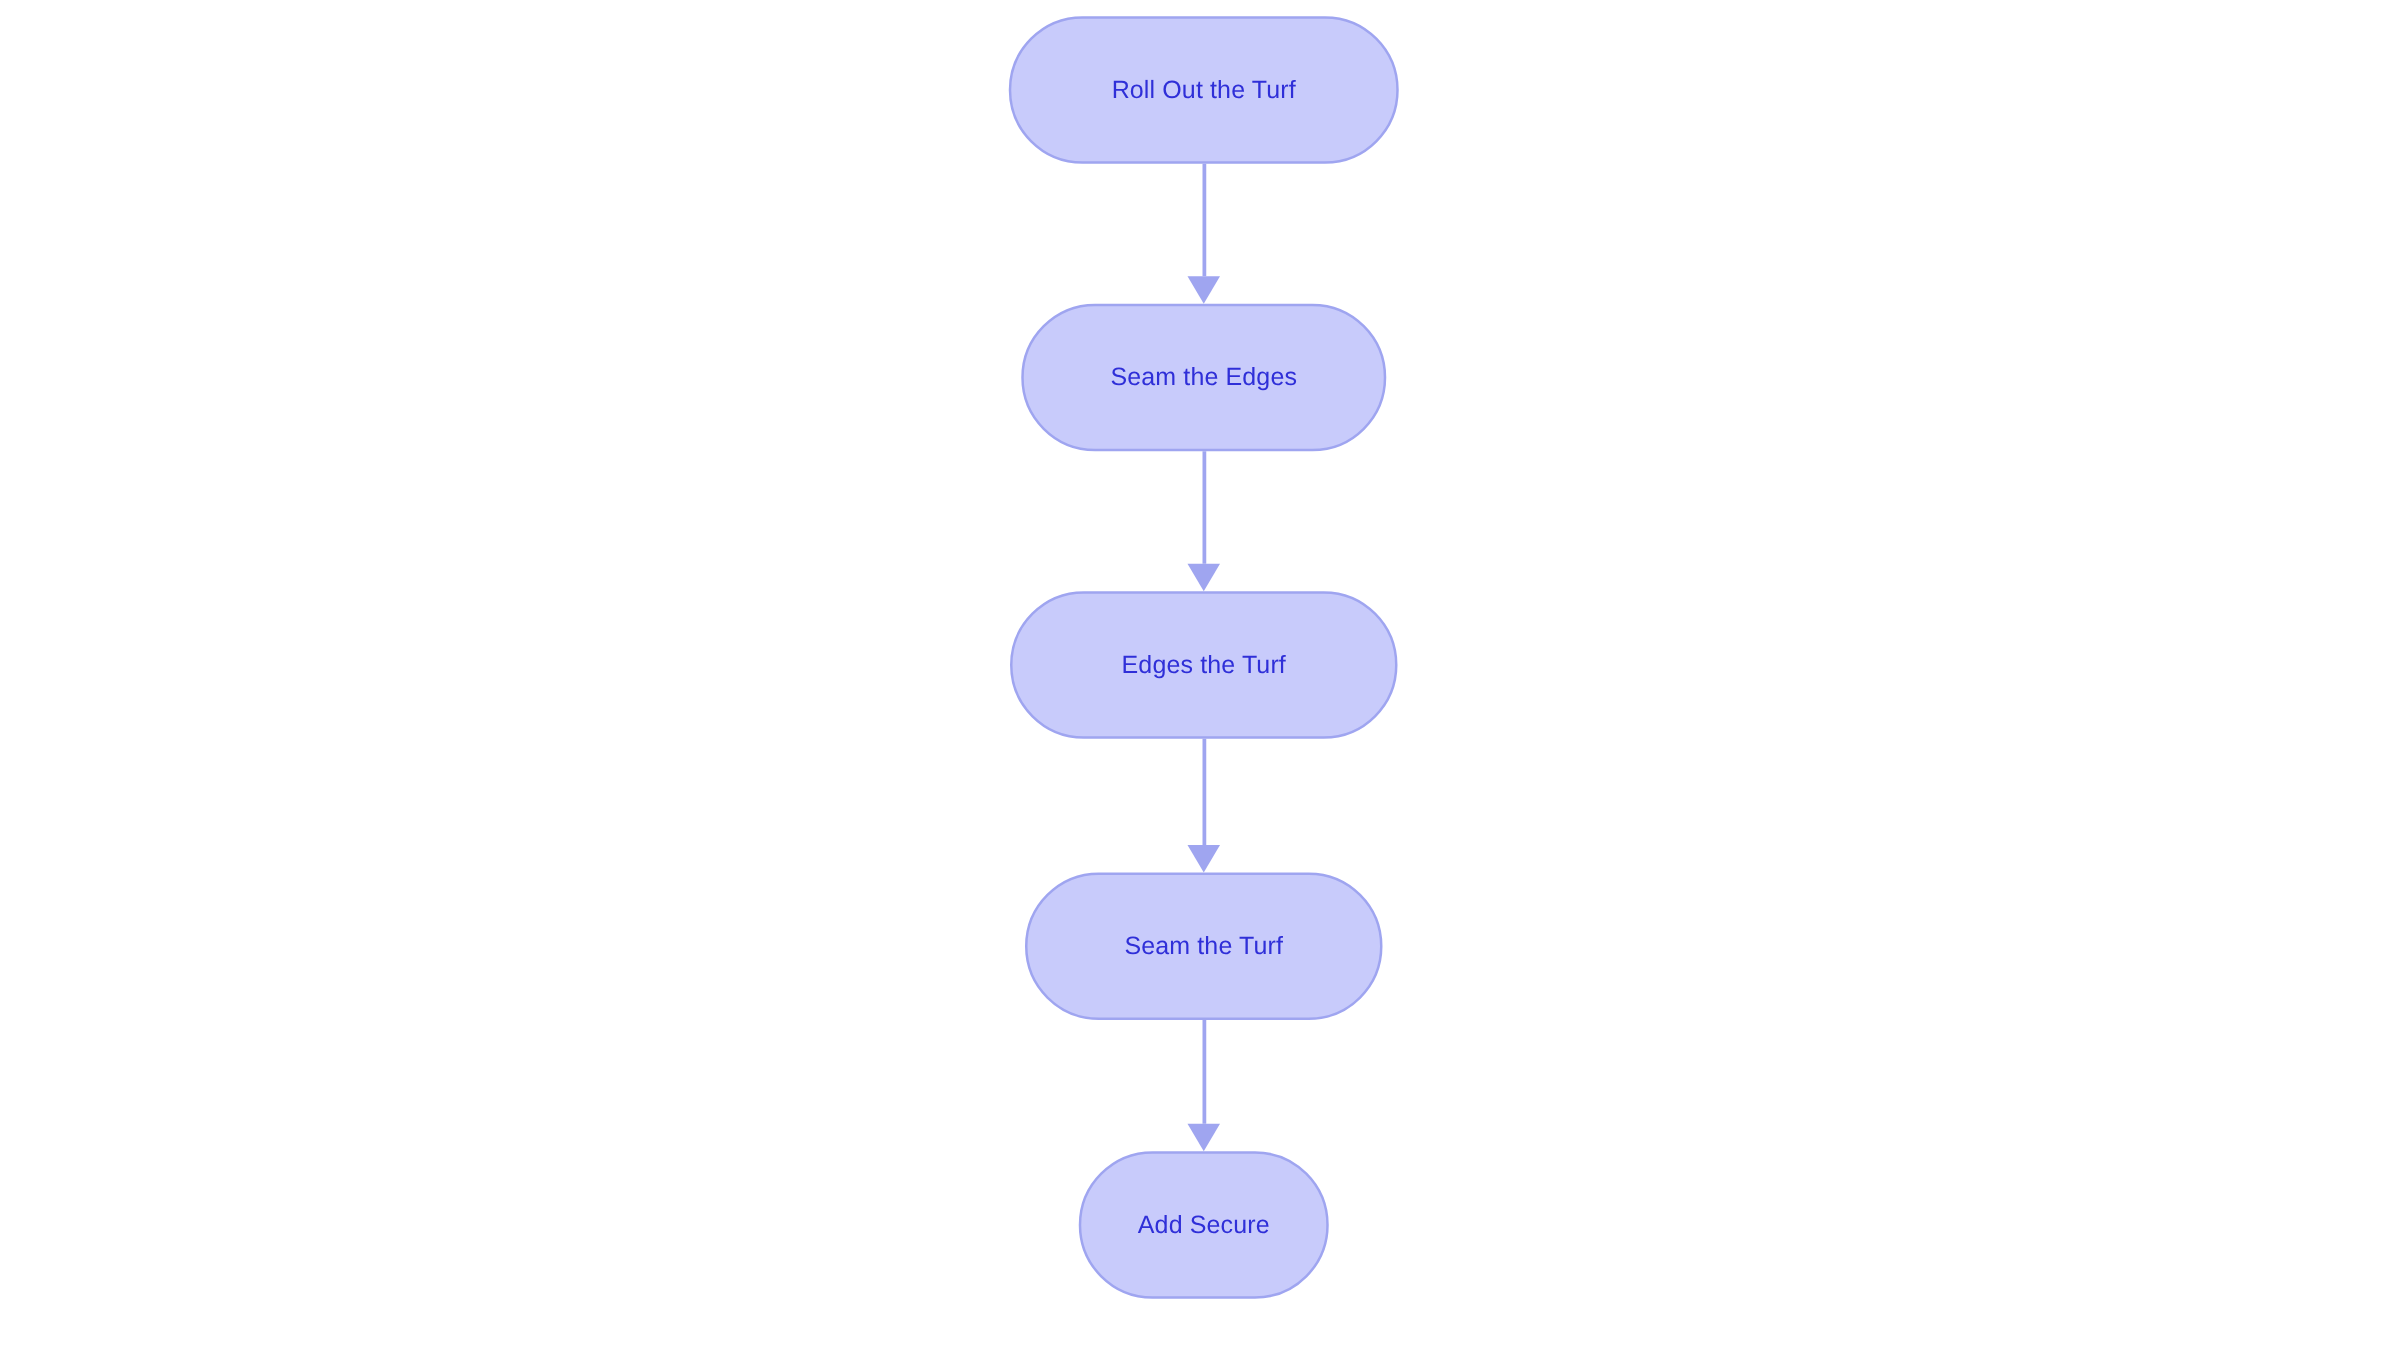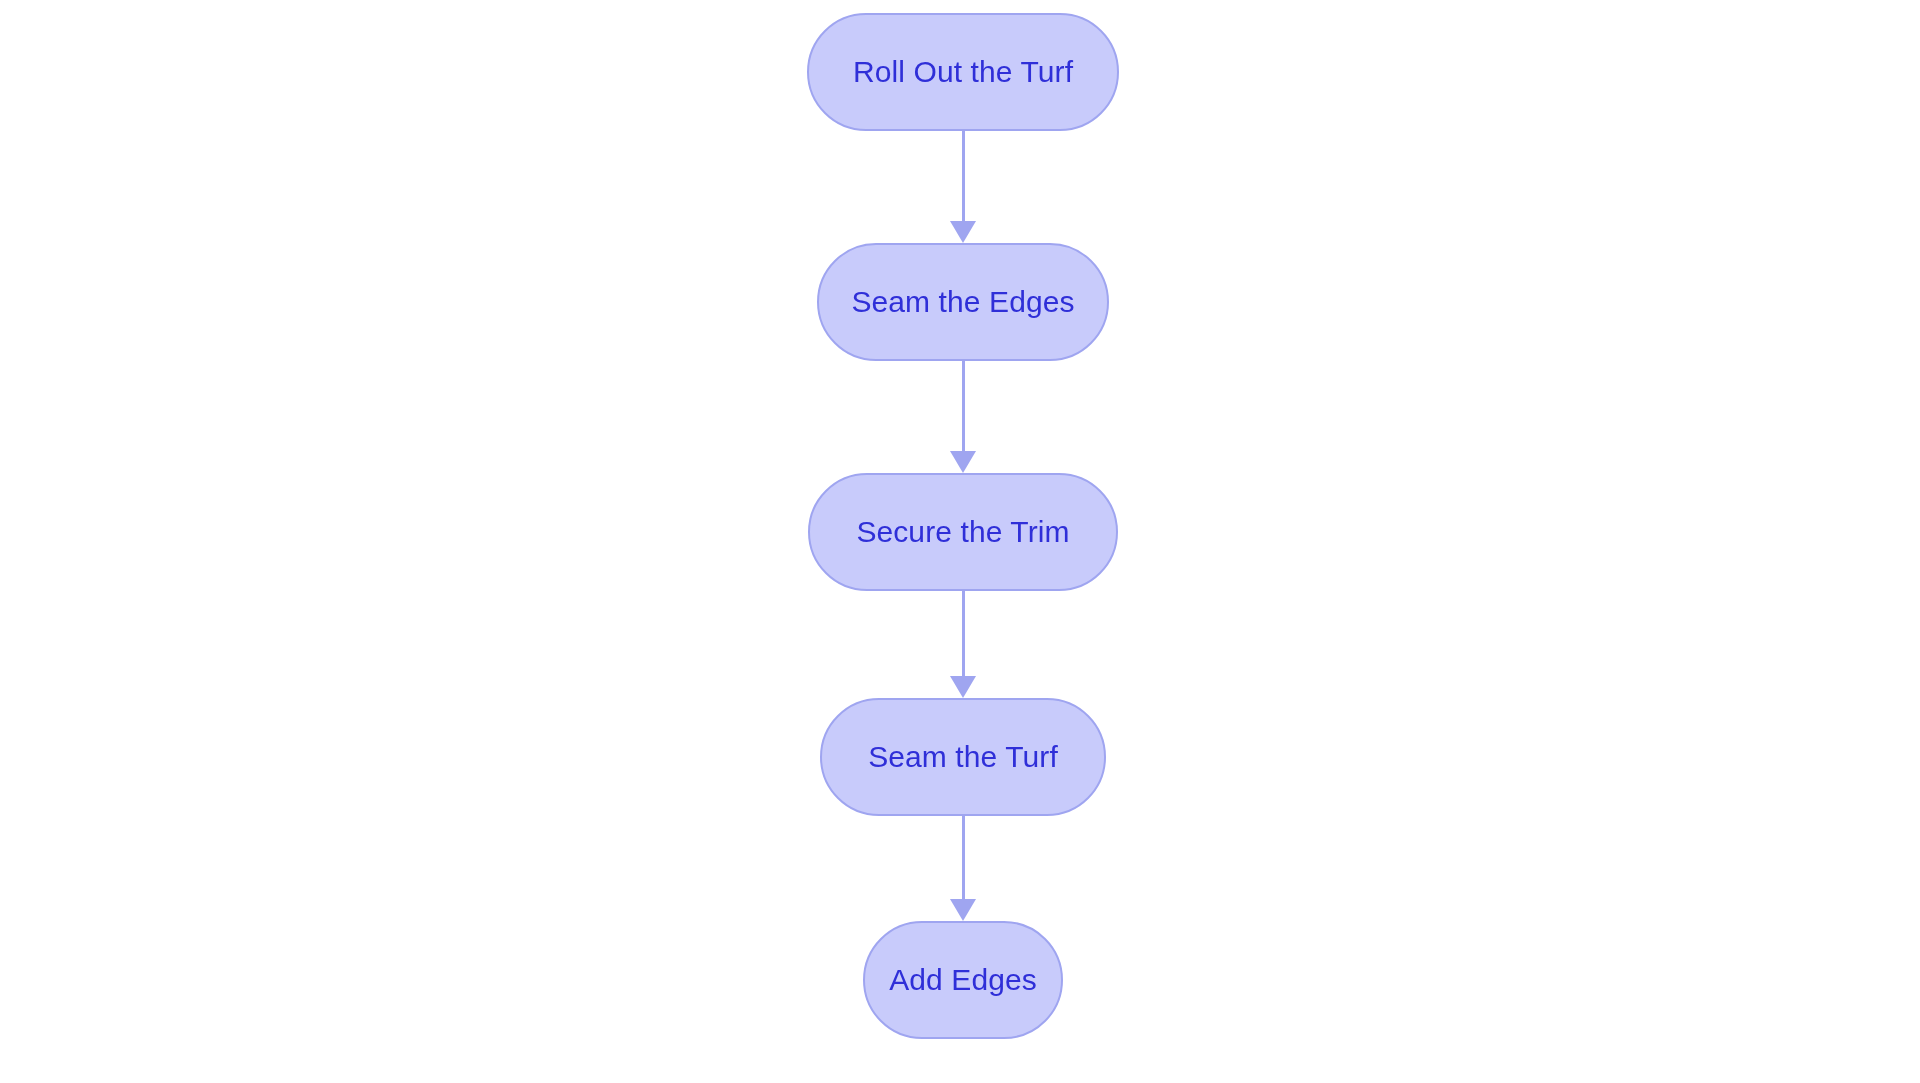--- a/index.html
+++ b/index.html
@@ -44,21 +44,21 @@
     border: 2px solid #9fa5f0;
     background: #c8cbfb;
     border-radius: 60px;
     display: flex;
     align-items: center;
     justify-content: center;
     flex: 0 0 auto;
   }
   .node-label {
     color: #2f2fd8;
-    font-size: 30px;
+    font-size: 20px;
     font-weight: 400;
     line-height: 1;
     letter-spacing: 0.1px;
     white-space: nowrap;
     padding: 0 46px;
   }
 
   
   .node.w-1 { width: 312px; }
   .node.w-2 { width: 292px; }
@@ -118,35 +118,35 @@
     <div class="node w-2" style="background: rgb(200, 203, 251); border-color: rgb(159, 165, 240);">
       <span class="node-label" style="color: rgb(47, 47, 216);">Seam the Edges</span>
     </div>
 
     <div class="connector g-2">
       <div class="stem" style="background: rgb(159, 165, 240);"></div>
       <div class="head" style="border-top-color: rgb(159, 165, 240);"></div>
     </div>
 
     <div class="node w-3" style="background: rgb(200, 203, 251); border-color: rgb(159, 165, 240);">
-      <span class="node-label" style="color: rgb(47, 47, 216);">Secure the Trim</span>
+      <span class="node-label" style="color: rgb(47, 47, 216);">Edges the Turf</span>
     </div>
 
     <div class="connector g-3">
       <div class="stem" style="background: rgb(159, 165, 240);"></div>
       <div class="head" style="border-top-color: rgb(159, 165, 240);"></div>
     </div>
 
     <div class="node w-4" style="background: rgb(200, 203, 251); border-color: rgb(159, 165, 240);">
       <span class="node-label" style="color: rgb(47, 47, 216);">Seam the Turf</span>
     </div>
 
     <div class="connector g-4">
       <div class="stem" style="background: rgb(159, 165, 240);"></div>
       <div class="head" style="border-top-color: rgb(159, 165, 240);"></div>
     </div>
 
     <div class="node w-5" style="background: rgb(200, 203, 251); border-color: rgb(159, 165, 240);">
-      <span class="node-label" style="color: rgb(47, 47, 216);">Add Edges</span>
+      <span class="node-label" style="color: rgb(47, 47, 216);">Add Secure</span>
     </div>
 
   </div>
 </div>
 
 </body></html>

